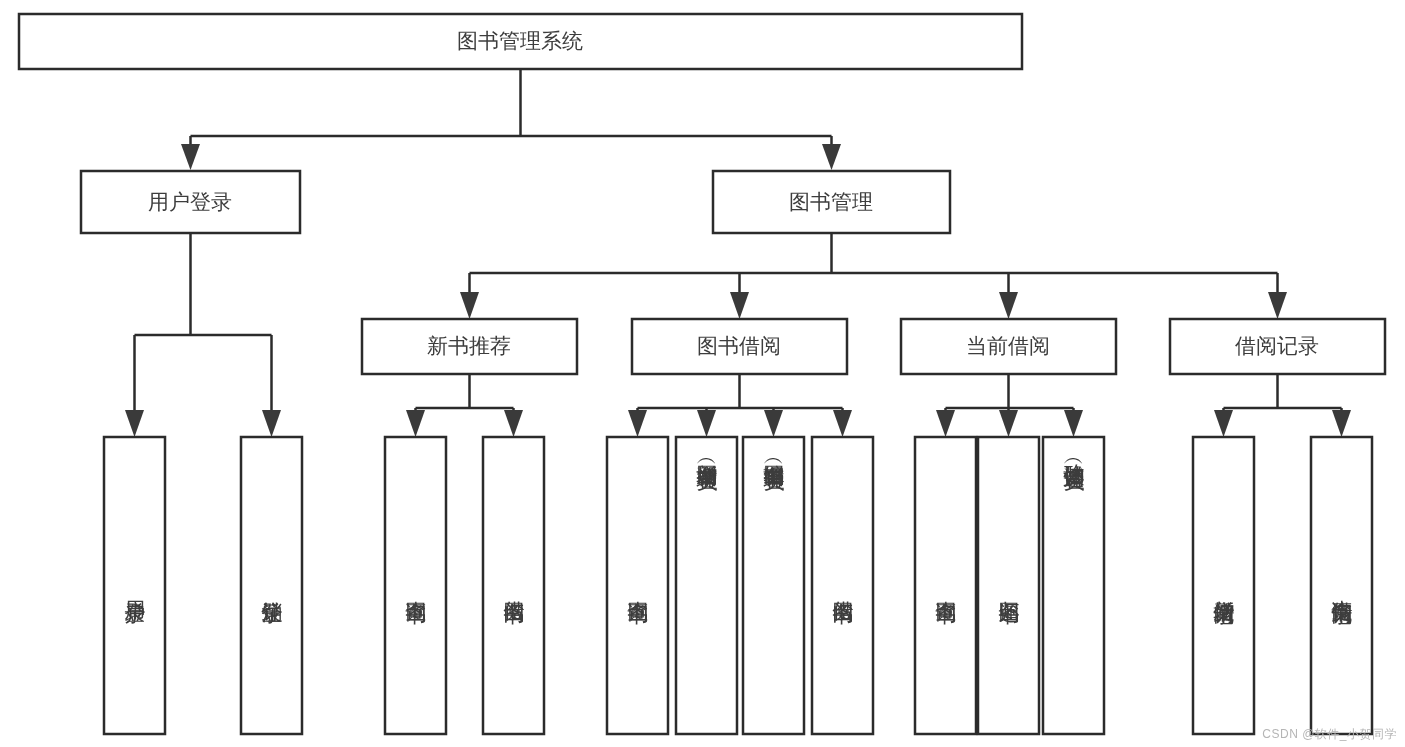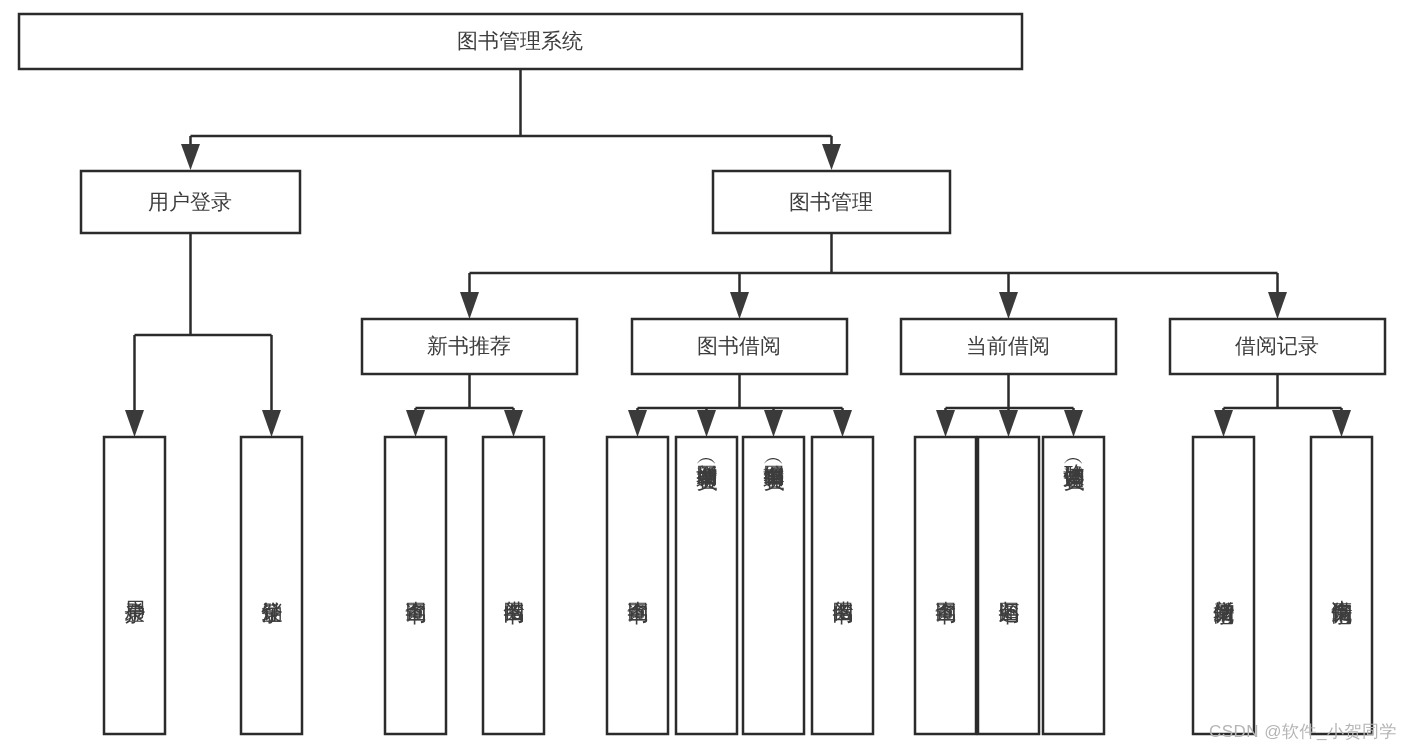--- a/index.html
+++ b/index.html
@@ -61,21 +61,21 @@
     align-items: center;
     justify-content: center;
     white-space: nowrap;
     pointer-events: none;
   }
   .watermark {
     position: absolute;
     right: 8px;
     bottom: 4px;
     font-family: "Liberation Sans", "DejaVu Sans", sans-serif;
-    font-size: 17px;
+    font-size: 12px;
     color: #b5b5b5;
     letter-spacing: 0.5px;
     user-select: none;
   }
 </style>
 </head>
 <body>
 
 <div id="diagram-root">
 

